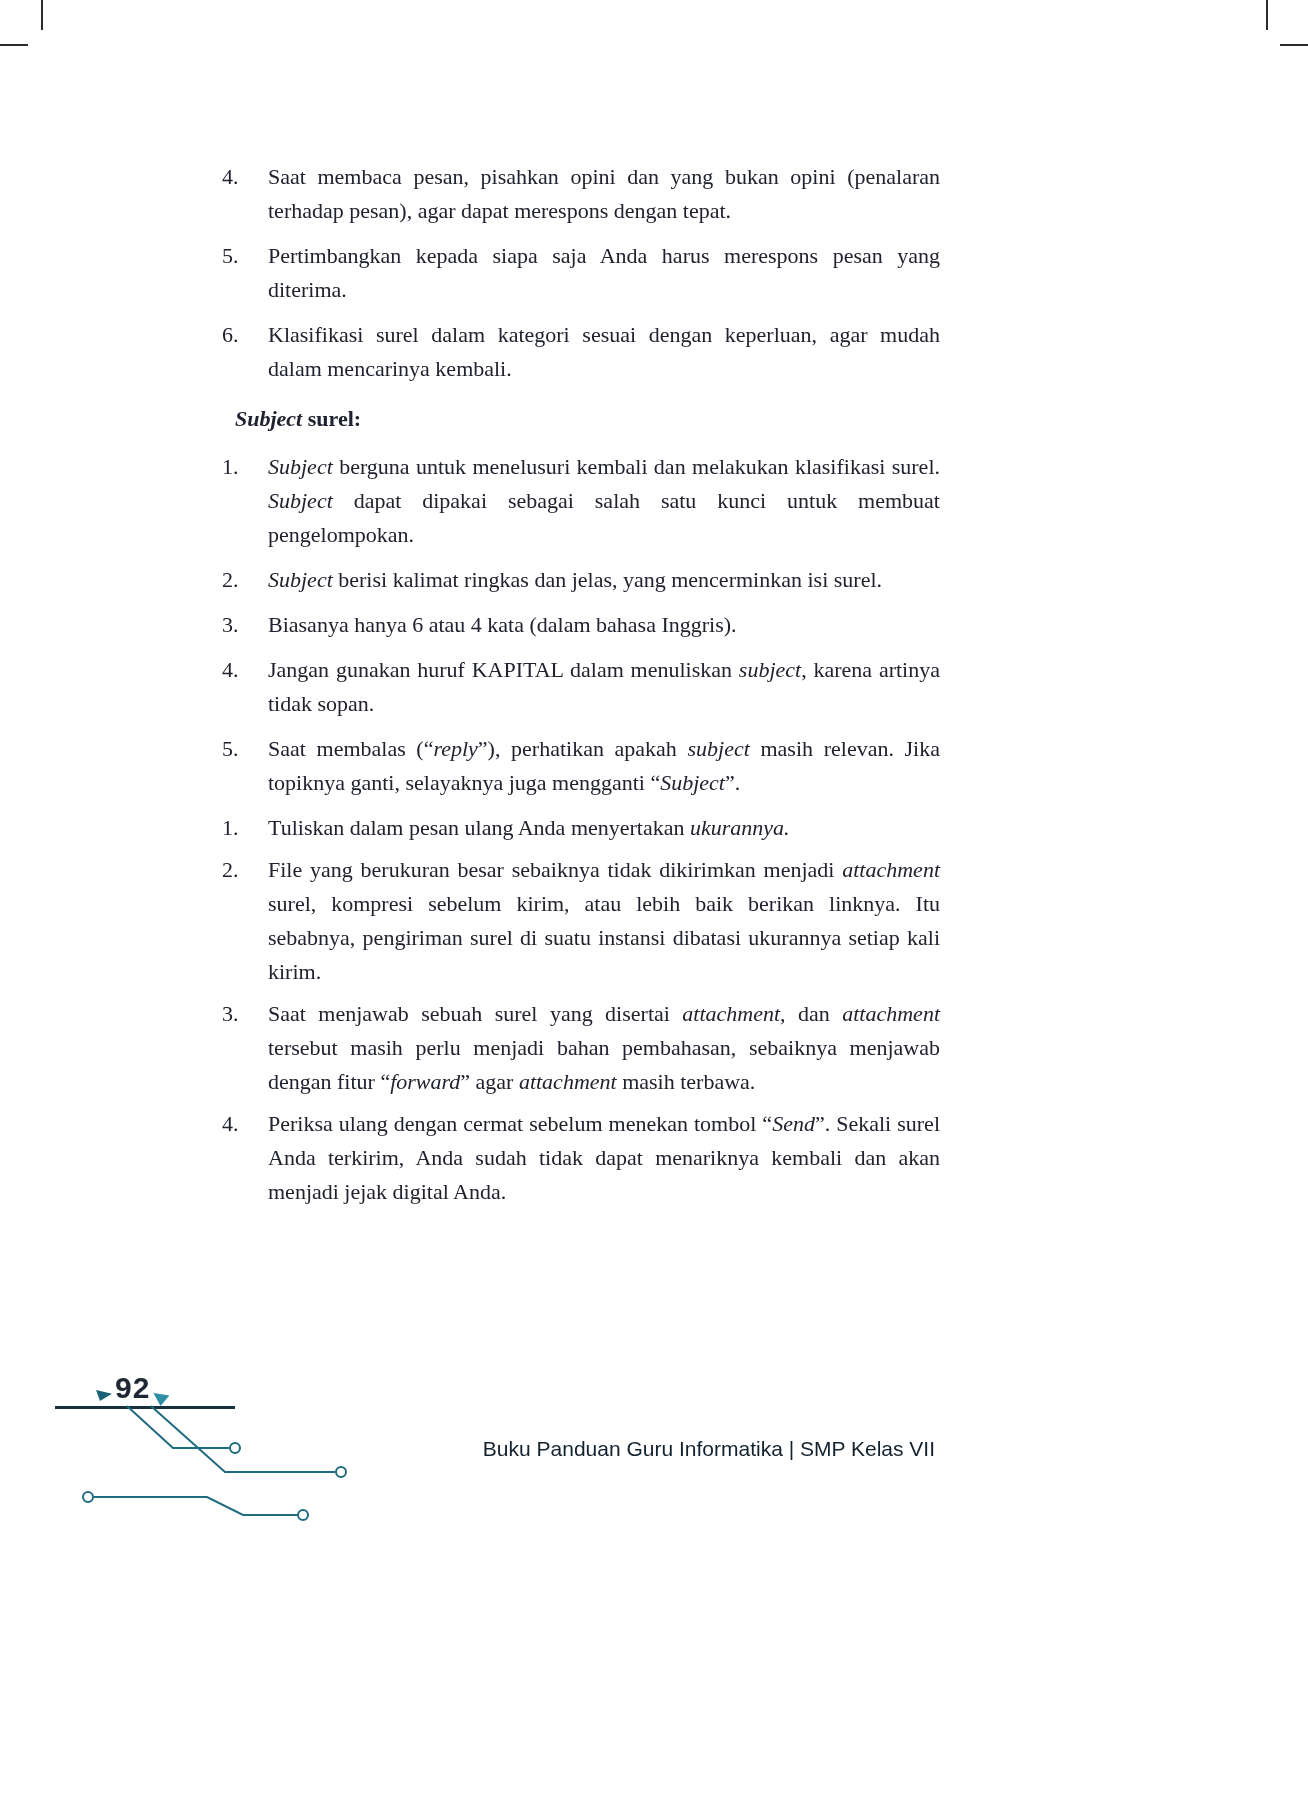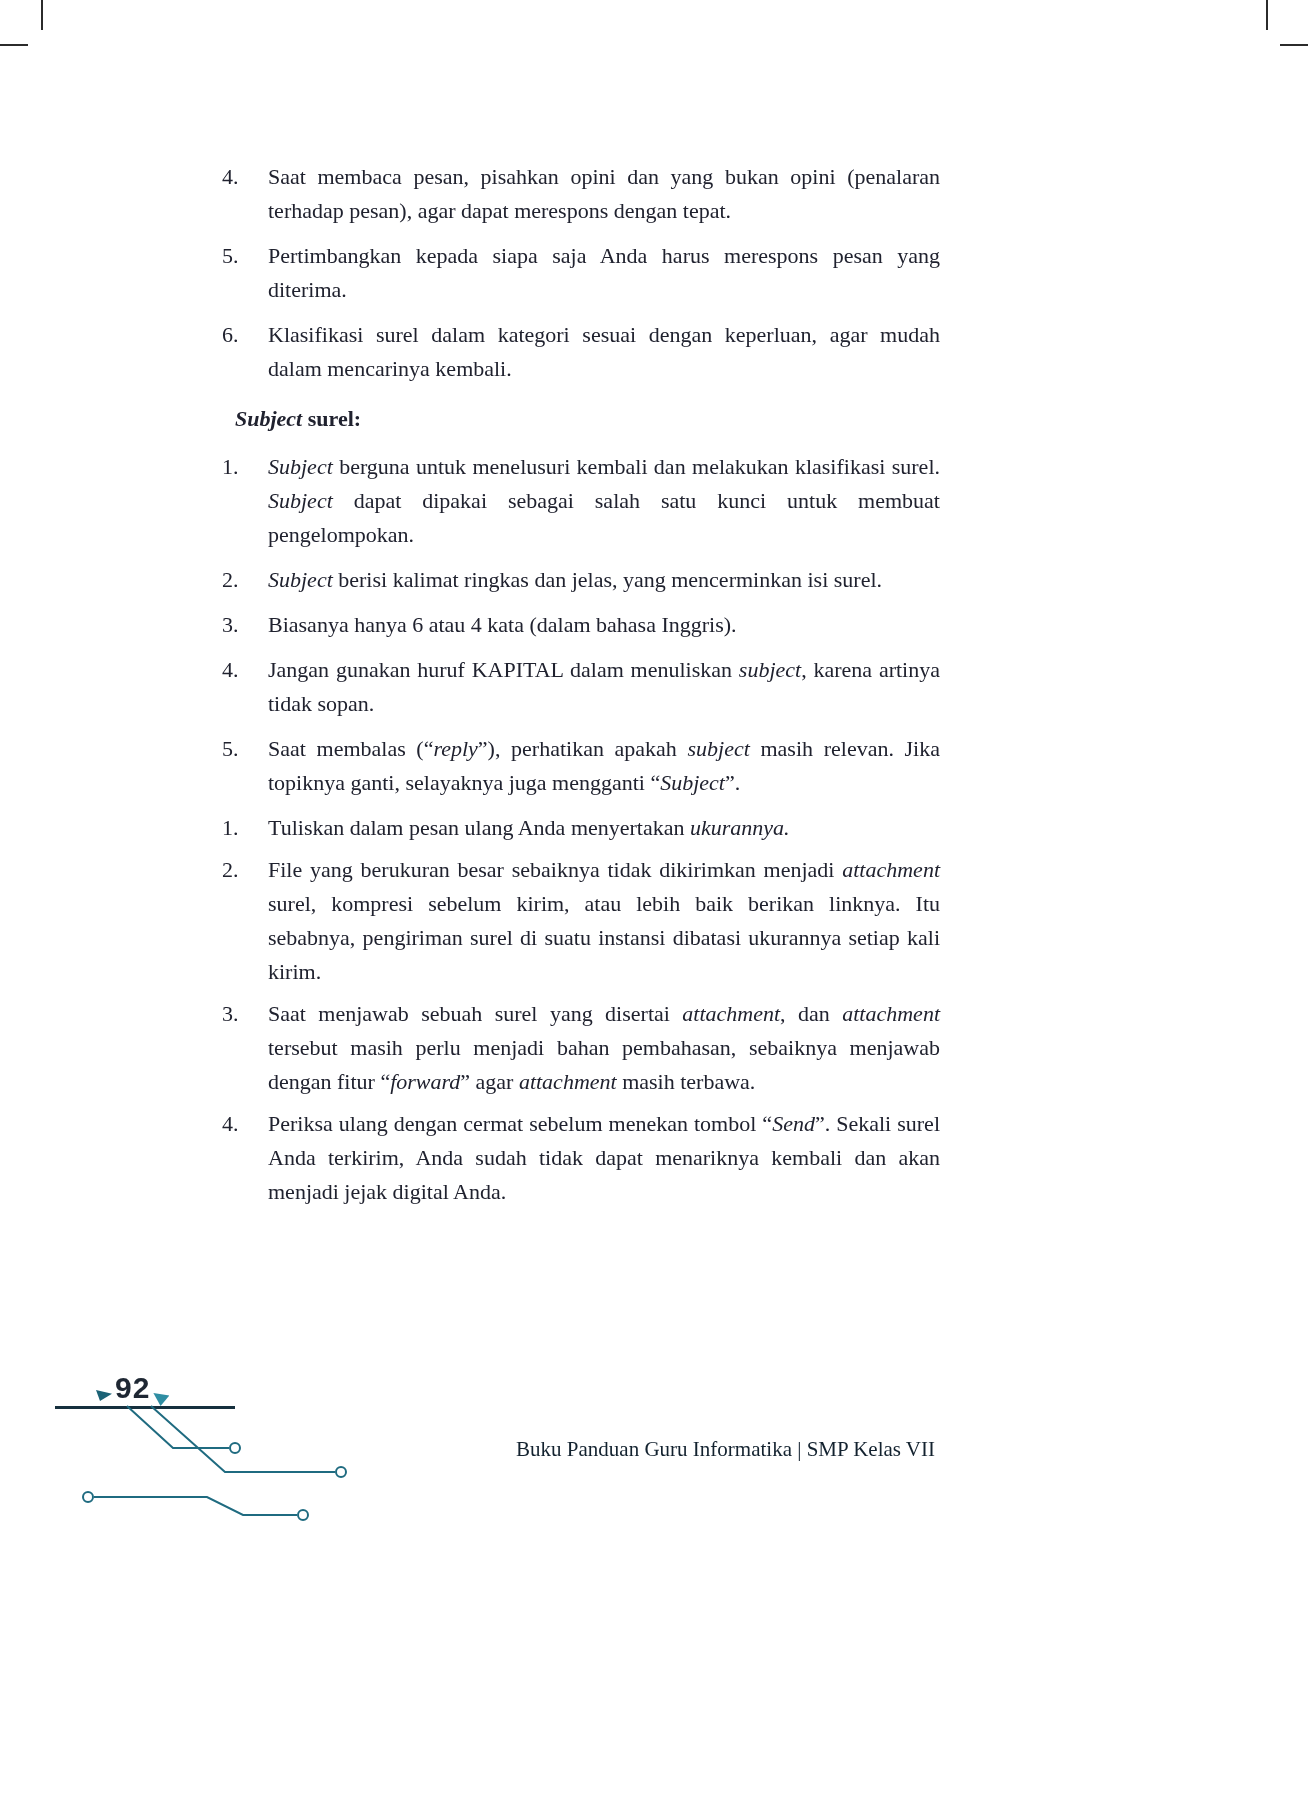--- a/index.html
+++ b/index.html
@@ -77,21 +77,21 @@
   .circuit {
     position:absolute;
     left:55px; top:1404px;
     width:350px; height:130px;
     z-index:2;
   }
   .footer-caption {
     position:absolute;
     top:1436px;
     right:373px;
-    font-family:Liberation Serif, serif;
+    font-family:Liberation Sans, sans-serif;
     font-size:21px;
     line-height:26px;
     color:#13222f;
     z-index:2;
   }
   .gradient-bar {
     position:absolute;
     left:55px; right:0;
     top:1487px; height:55px;
     background:linear-gradient(90deg,

